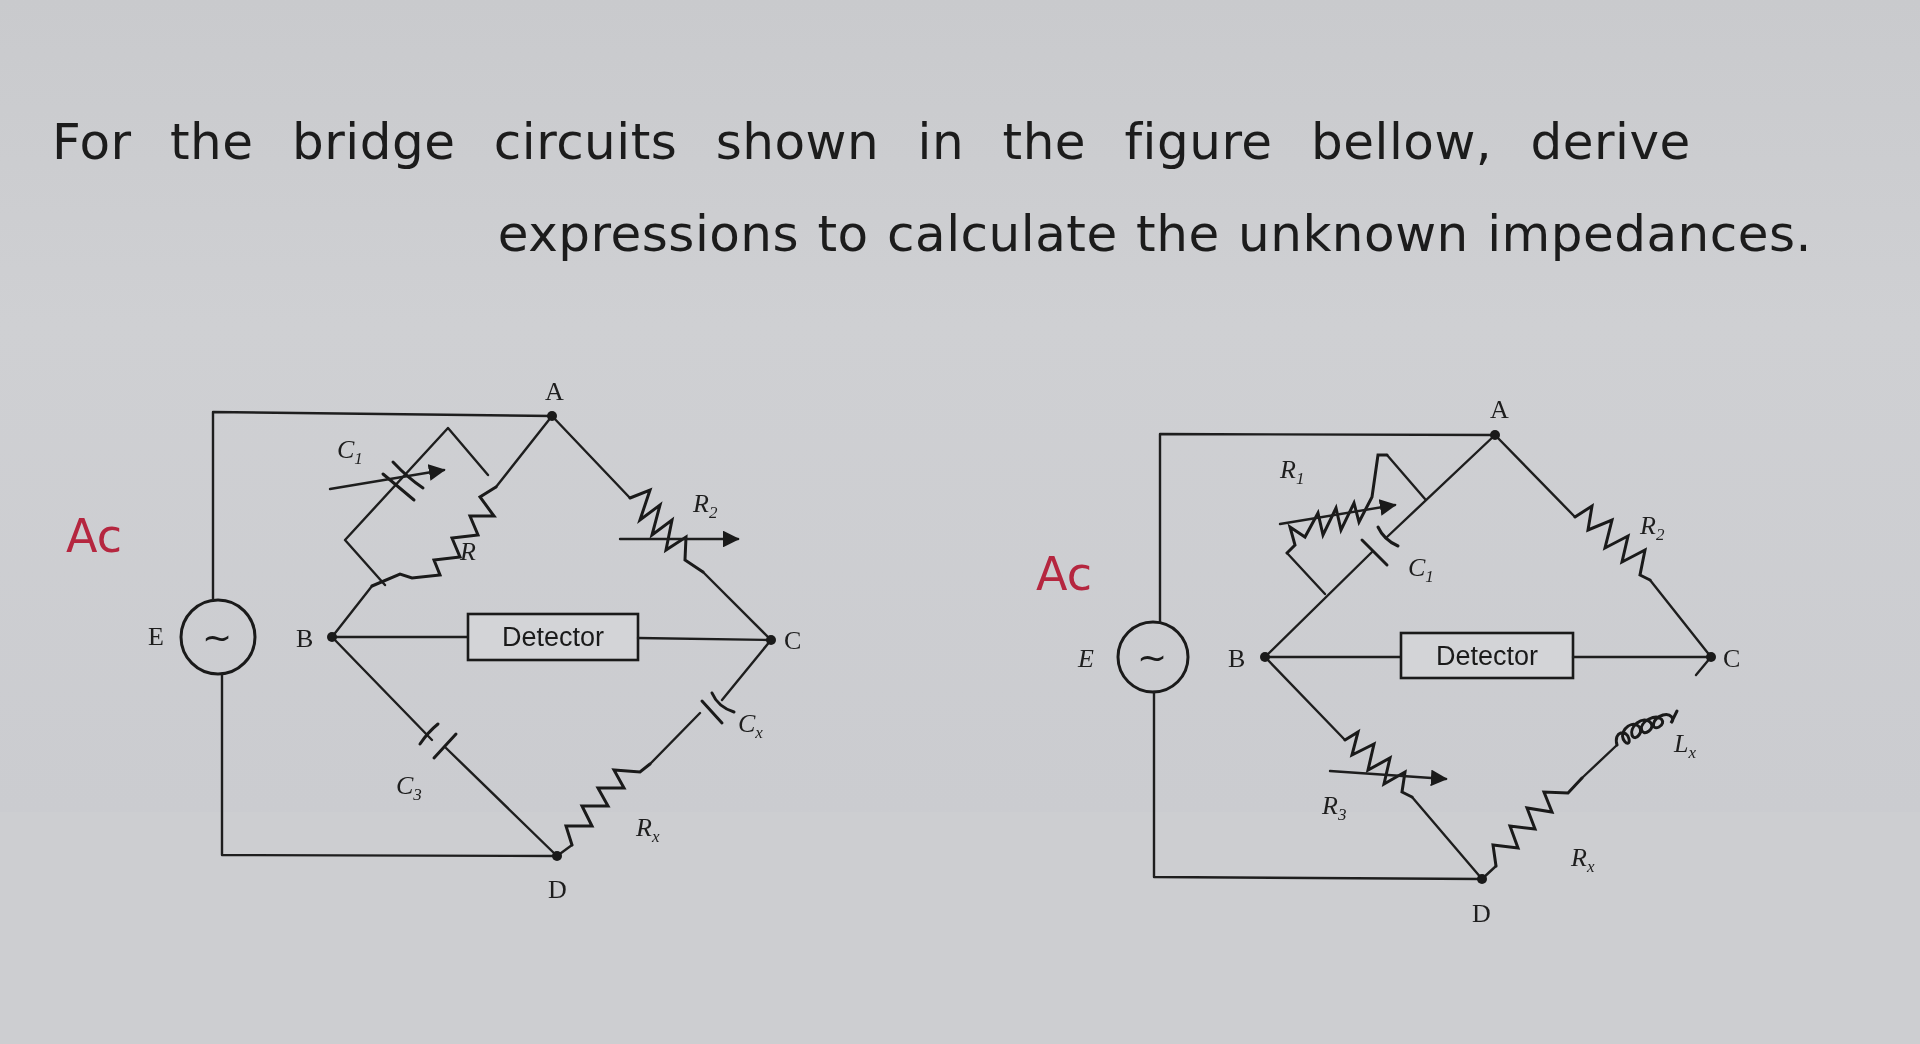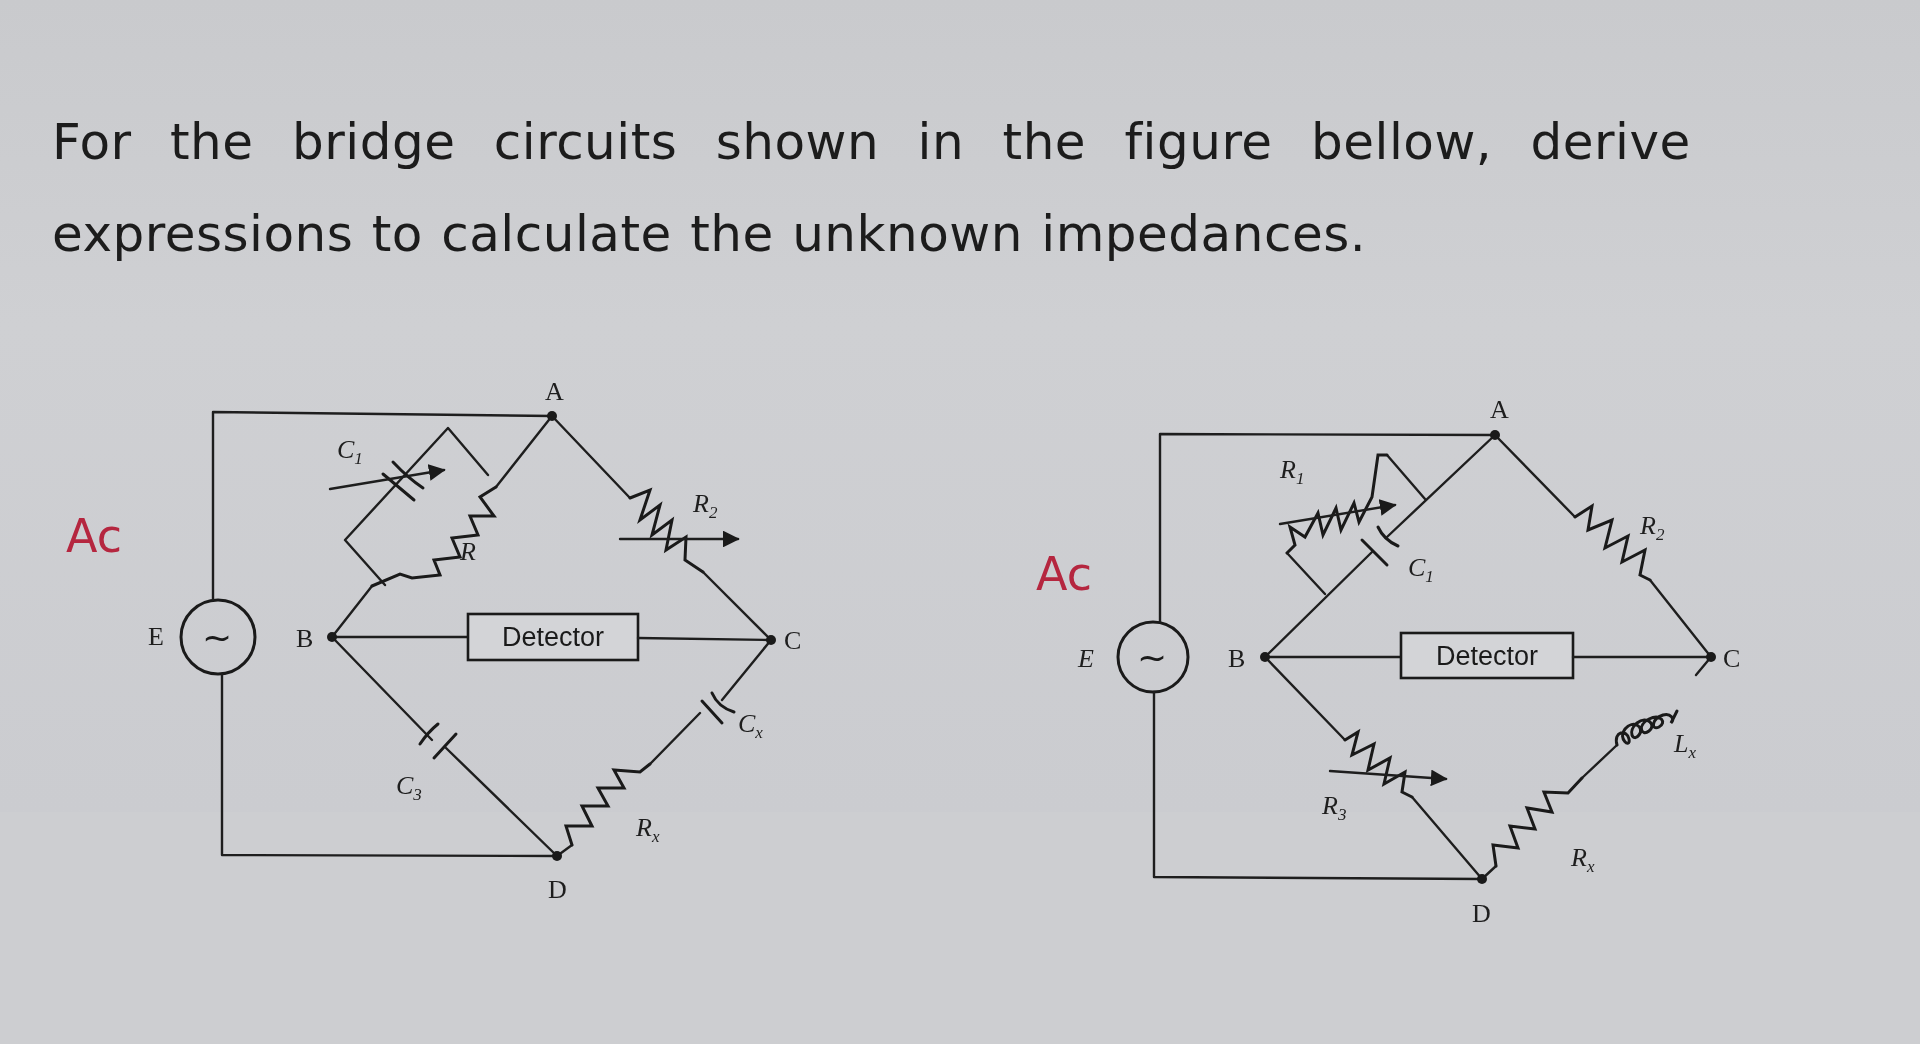--- a/index.html
+++ b/index.html
@@ -21,21 +21,21 @@
       left: 52px;
       top: 96px;
       width: 1760px;
       font-family: "DejaVu Sans", sans-serif;
       font-size: 50px;
       line-height: 92px;
       color: #1c1c1c;
       letter-spacing: 0.5px;
     }
     .question .line1 { word-spacing: 22px; }
-    .question .line2 { word-spacing: 2px; }
+    .question .line2 { word-spacing: 2px; text-align: right; }
     svg.diagram {
       position: absolute;
       left: 0;
       top: 0;
       width: 1920px;
       height: 1044px;
     }
     .wire { stroke: #1e1e1e; stroke-width: 2.4; fill: none; stroke-linecap: round; stroke-linejoin: round; }
     .comp { stroke: #1a1a1a; stroke-width: 3; fill: none; stroke-linejoin: miter; stroke-linecap: round; }
     .node { fill: #1a1a1a; }

